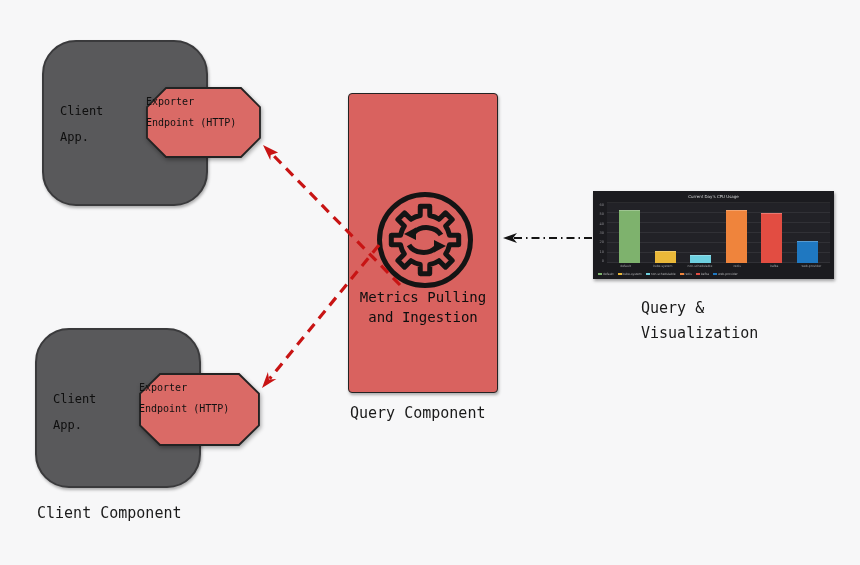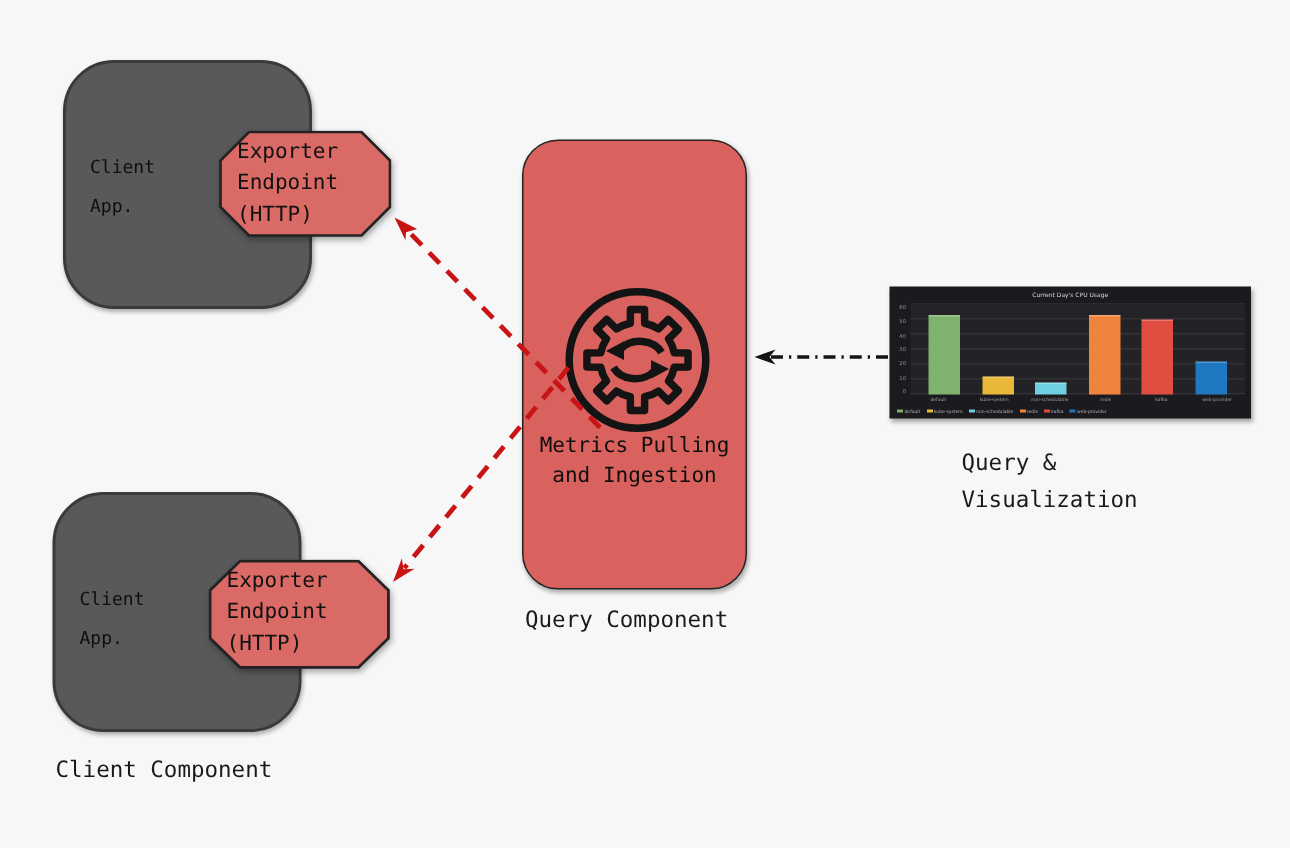--- a/index.html
+++ b/index.html
@@ -22,27 +22,27 @@
     border:2px solid var(--client-box-border);border-radius:34px;
     box-shadow:1px 2px 3px rgba(0,0,0,.3);
   }
   .client-box .box-label{
     position:absolute;left:16px;top:56px;width:70px;
     font-size:12px;line-height:26px;color:#0e0e0e;
   }
   .octagon{filter:drop-shadow(1px 2px 2px rgba(0,0,0,.35));}
   .octagon svg{position:absolute;inset:0;width:100%;height:100%;}
   .octagon .oct-label{
-    position:absolute;left:12px;top:4px;width:92px;
-    font-size:14px;line-height:21px;color:#111;
+    position:absolute;left:0;top:4px;width:92px;
+    font-size:10px;line-height:21px;color:#111;
   }
   .server-box{
     left:348px;top:93px;width:150px;height:300px;
     background:var(--accent-red);
-    border:1.5px solid var(--shape-border);border-radius:24px;
+    border:1.5px solid var(--shape-border);border-radius:4px;
     box-shadow:1px 2px 3px rgba(0,0,0,.3);
   }
   .server-body-text{
     position:absolute;left:0;top:193px;width:100%;
     text-align:center;font-size:14px;line-height:20px;color:#0e0e0e;
   }
   .diagram-label{font-size:15px;color:var(--label-text);}
   
   .panel{
     left:593px;top:191px;width:241px;height:88px;

